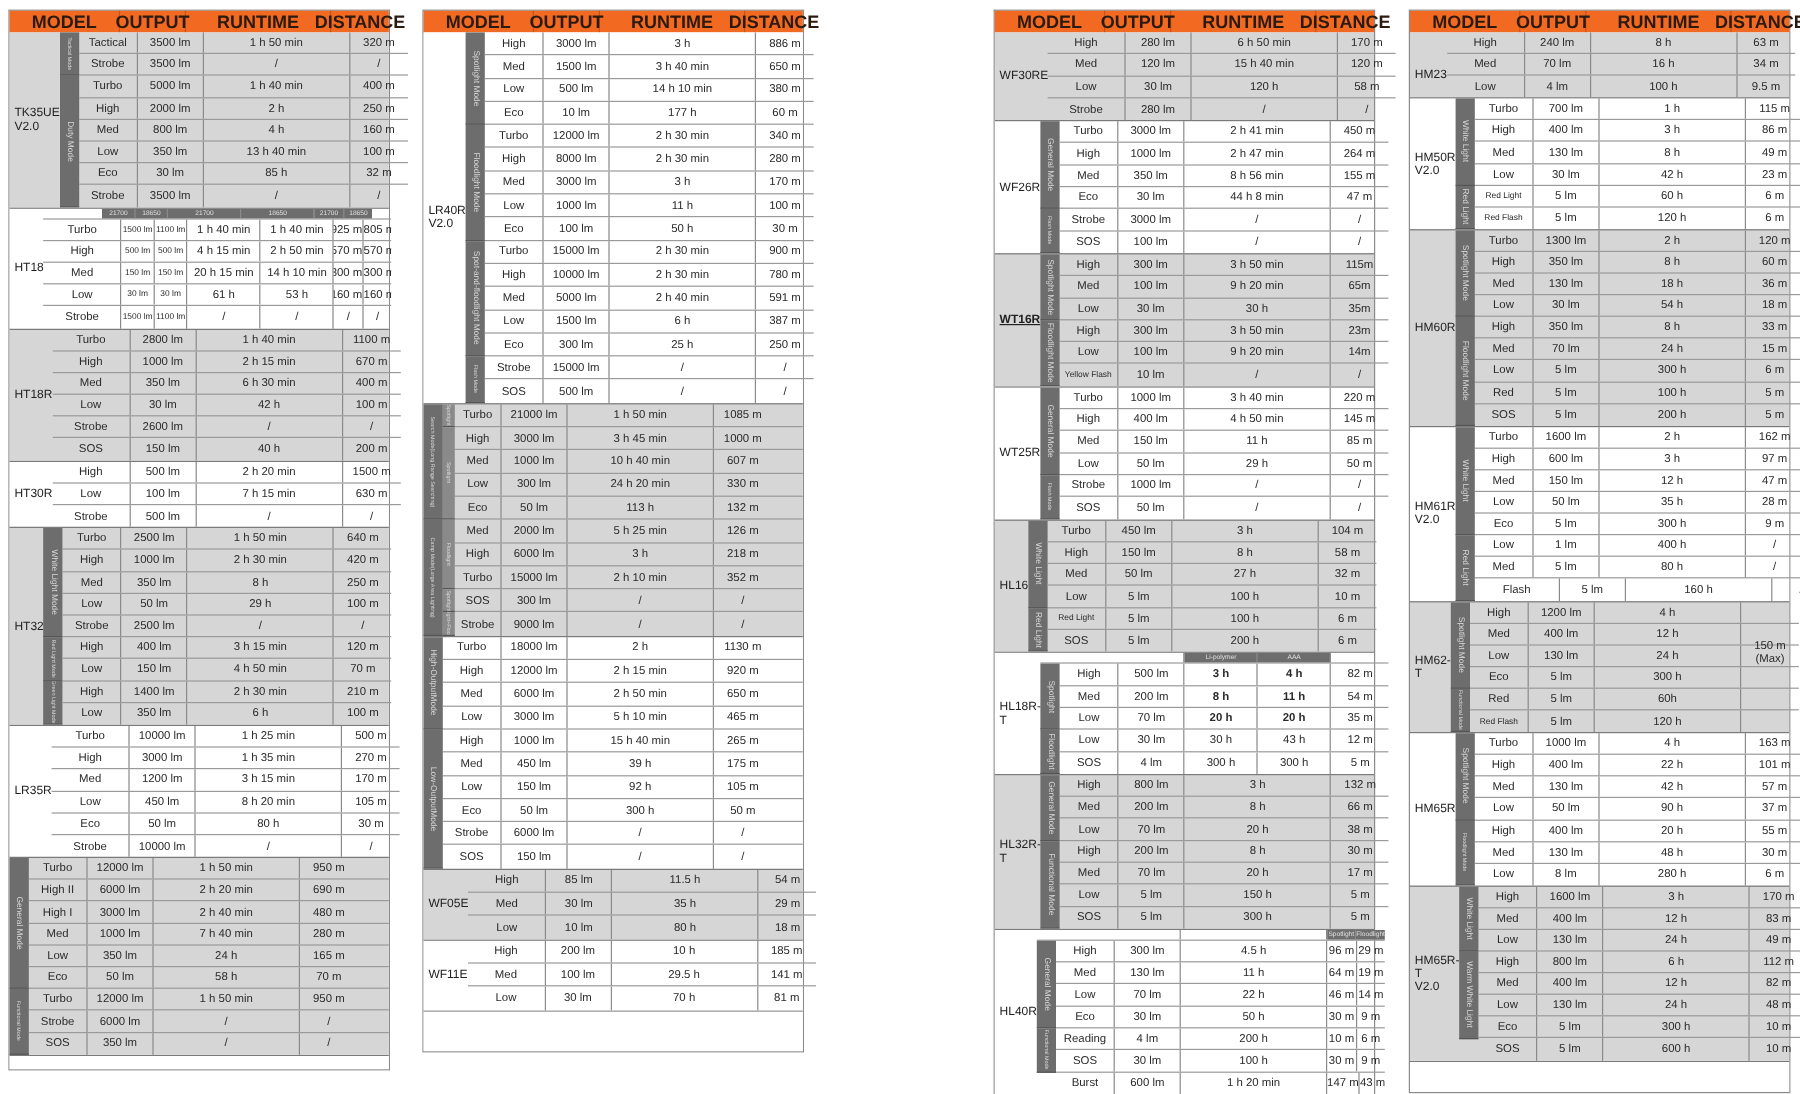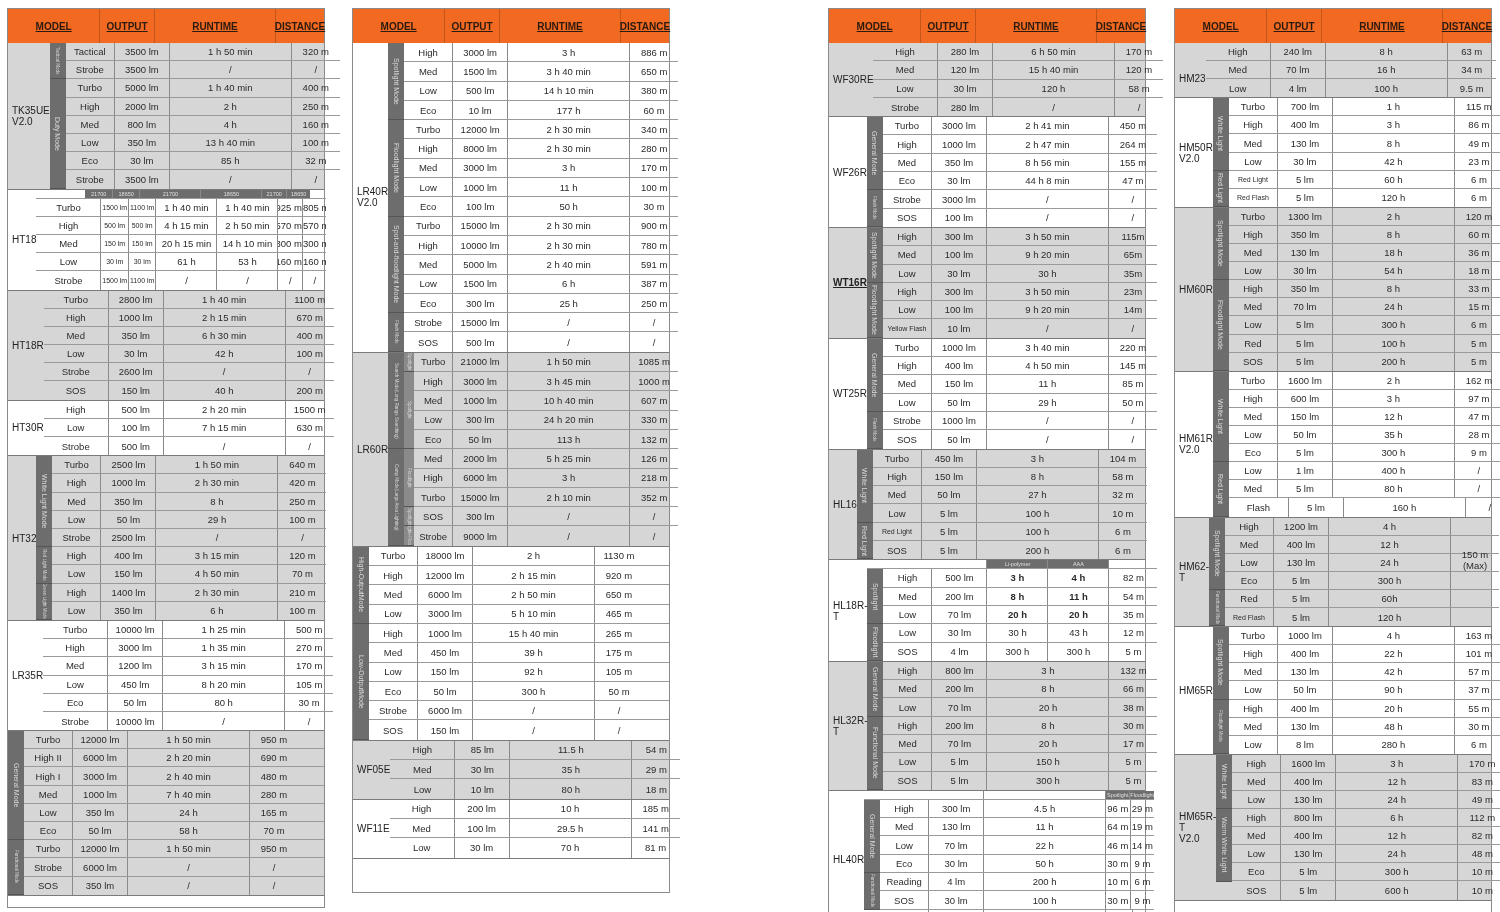--- a/index.html
+++ b/index.html
@@ -1,19 +1,19 @@
 <!DOCTYPE html>
 <html><head>
 <meta charset="utf-8">
 <style>
   * { box-sizing: border-box; margin: 0; padding: 0; }
   html, body { width: 1500px; height: 912px; background: #ffffff; overflow: hidden; }
   body { font-family: "Liberation Sans", sans-serif; color: #2a2a2a; position: relative; }
   .panel { position: absolute; top: 8px; width: 318px; border: 1px solid #8a8a8a; background: #fff; }
-  .hdr { display: flex; height: 34px; background: #F26A21; color: #2b1a10; font-weight: bold; font-size: 10px; text-decoration: underline; }
+  .hdr { display: flex; height: 18px; background: #F26A21; color: #2b1a10; font-weight: bold; font-size: 15px; }
   .hdr > div { display: flex; align-items: center; justify-content: center; border-right: 1px solid #c4561a; }
   .hdr > div:last-child { border-right: none; }
   .c-model { width: 93px; }
   .c-out { width: 55px; }
   .c-run { width: 122px; }
   .c-dist { width: 48px; }
   .group { display: flex; border-top: 1.5px solid #7a7a7a; position: relative; }
   .group.first { border-top: none; }
   .group.gray { background: #d6d6d6; }
   .group.white { background: #ffffff; }
@@ -578,21 +578,20 @@
                 <div class="mode" style="width: 49px;">SOS</div>
                 <div class="out">500 lm</div>
                 <div class="run">/</div>
                 <div class="dist">/</div>
               </div>
             </div>
           </div>
         </div>
       </div>
       <div class="group gray">
-        <div class="model-cell" style="white-space: pre-line;">LR60R</div>
         <div class="right">
           <div class="body-wrap">
             <div class="bars">
               <div class="bar small" style="height: 96.5px;">Search Mode(Long Range Searching)</div>
               <div class="bar small" style="height: 96.5px;">Camp Mode(Large Area Lighting)</div>
             </div>
             <div class="bars" style="width: 10px;">
               <div class="bar small light" style="height: 19.3px;">Spotlight</div>
               <div class="bar small light" style="height: 77.2px;">Spotlight</div>
               <div class="bar small light" style="height: 57.9px;">Floodlight</div>
@@ -1434,21 +1433,21 @@
                 <div class="run">400 h</div>
                 <div class="dist">/</div>
               </div>
               <div class="row" style="height: 18.1px;">
                 <div class="mode" style="width: 49px;">Med</div>
                 <div class="out">5 lm</div>
                 <div class="run">80 h</div>
                 <div class="dist">/</div>
               </div>
               <div class="row" style="height: 18.1px;">
-                <div class="mode" style="width: 60px;">Flash</div>
+                <div class="mode" style="width: 71px;">Flash</div>
                 <div class="out">5 lm</div>
                 <div class="run">160 h</div>
                 <div class="dist">/</div>
               </div>
             </div>
           </div>
         </div>
       </div>
       <div class="group gray">
         <div class="model-cell" style="white-space: pre-line;">HM62-T</div>

